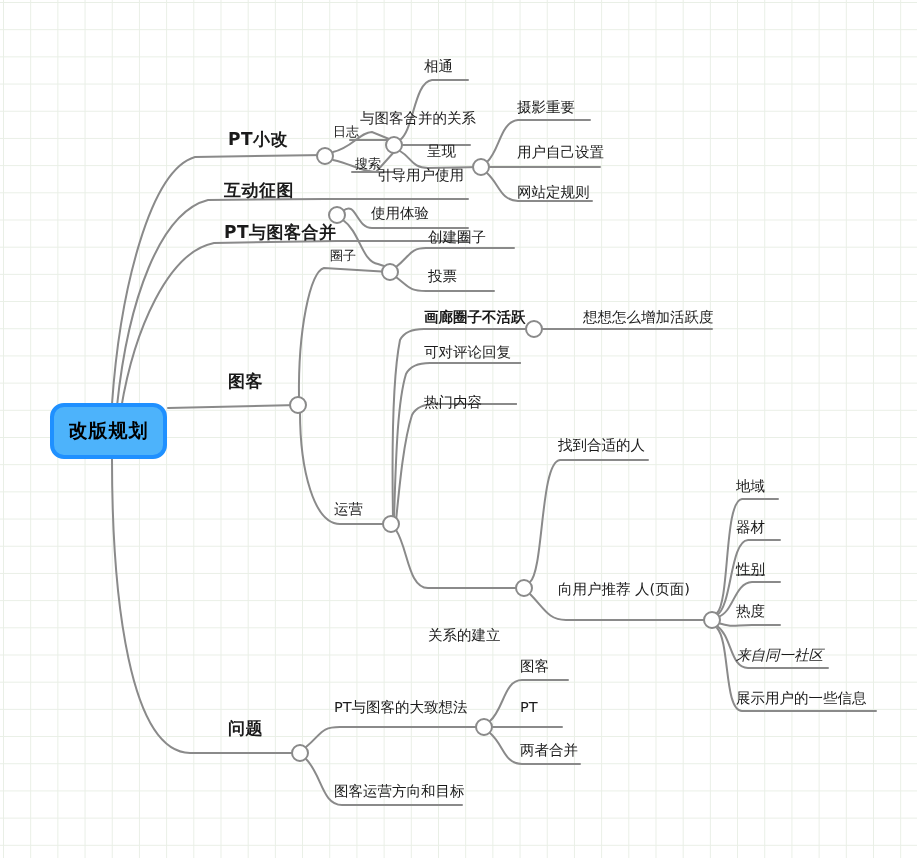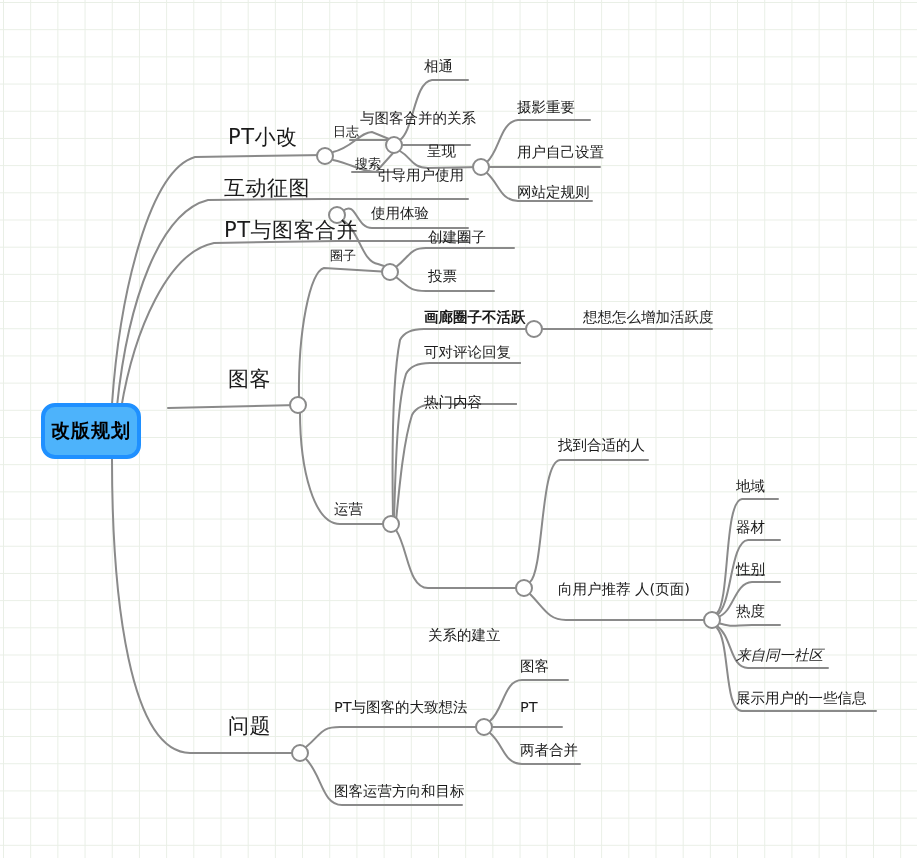--- a/index.html
+++ b/index.html
@@ -30,36 +30,36 @@
     pointer-events: none;
   }
   .node-label {
     position: absolute;
     white-space: nowrap;
     color: #1a1a1a;
     line-height: 1;
     transform: translateY(-100%);
   }
   .lvl1 {
-    font-size: 21px;
-    font-weight: normal;
+    font-size: 17px;
+    font-weight: bold;
     letter-spacing: 0.5px;
   }
   .lvl3 {
     font-size: 14.5px;
     font-weight: normal;
   }
   .tiny {
     font-size: 13px;
   }
   #root-node {
     position: absolute;
-    left: 41px;
+    left: 50px;
     top: 403px;
-    width: 100px;
+    width: 117px;
     height: 56px;
     box-sizing: border-box;
     border: 4px solid #1f90ff;
     background: #4db3fb;
     border-radius: 14px;
     display: flex;
     align-items: center;
     justify-content: center;
     color: #000000;
     font-size: 19px;

